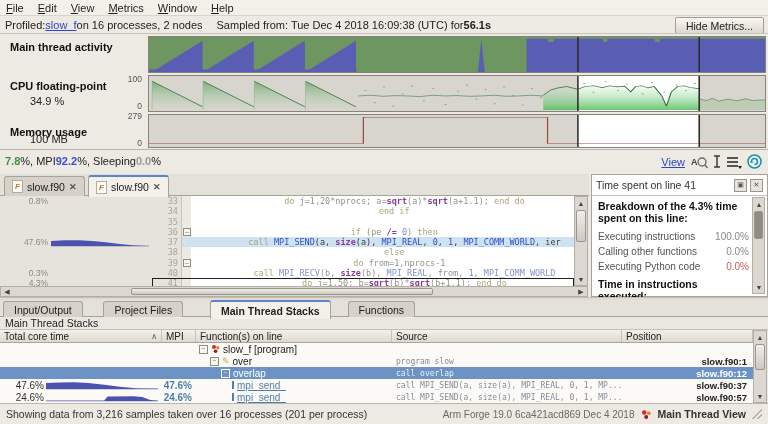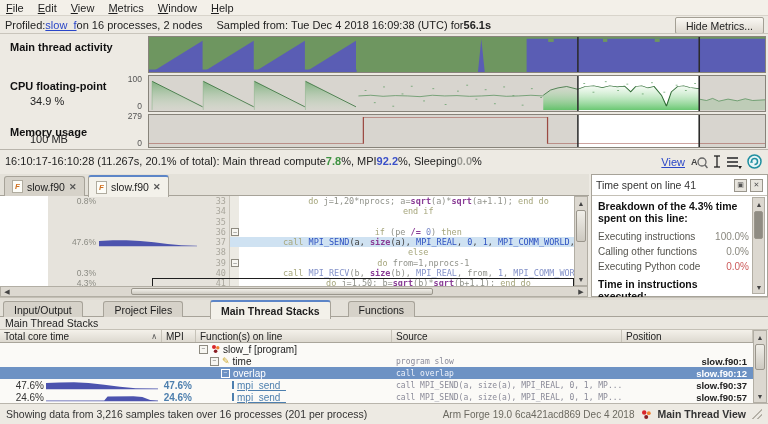--- a/index.html
+++ b/index.html
@@ -41,21 +41,21 @@
   .etab{position:absolute;top:2px;height:19px;display:flex;align-items:center;padding:0 7px;gap:4px;
         background:#d6d2c9;border:1px solid #a7a399;border-bottom:none;border-radius:3px 3px 0 0;font-size:10.5px;}
   .etab.active{background:#f3f1ea;border-top:2px solid #5c85c7;top:1px;height:20px;z-index:2;}
   .ficon{width:9px;height:11px;background:#fdfdf8;border:1px solid #b0ac9f;font-size:8px;font-weight:bold;color:#d07020;
          display:flex;align-items:center;justify-content:center;font-style:italic;}
   .closex{color:#555;font-size:9px;font-weight:bold;}
 
   
   .codewrap{left:0;top:196px;width:574px;height:90px;background:#fff;overflow:hidden;border-bottom:1px solid #b5b1a7;}
   .crow{position:relative;display:flex;height:10.3px;line-height:10.3px;font-family:"DejaVu Sans Mono",monospace;font-size:8.5px;white-space:pre;}
-  .cgut{width:152px;background:#e6e3dc;display:flex;align-items:center;flex:0 0 auto;margin-left:48px;}
+  .cgut{width:152px;background:#e6e3dc;display:flex;align-items:center;flex:0 0 auto;}
   .cpct{width:48px;text-align:right;color:#8b8b83;font-family:"Liberation Sans",sans-serif;font-size:8.5px;flex:0 0 auto;}
   .cspark{width:98px;height:9px;margin-left:3px;flex:0 0 auto;}
   .cspark svg{display:block;width:100%;height:100%;}
   .cnum{width:26px;background:#e6e3dc;border-right:1px solid #c9c5bc;text-align:right;padding-right:3px;
         color:#a9a69c;font-size:8.5px;flex:0 0 auto;}
   .cfold{width:9px;background:#eceae3;flex:0 0 auto;position:relative;}
   .foldbox{position:absolute;left:1px;top:1.5px;width:6px;height:6px;border:1px solid #8d8a80;background:#f7f6f1;
            font-size:6px;line-height:5px;text-align:center;color:#555;}
   .ccode{flex:1;padding-left:3px;text-align:center;}
   .crow.active .ccode, .crow.active .cfold{background:#cfe2f2;}
@@ -250,21 +250,20 @@
           <rect x="0" y="0" width="1000" height="100" fill="#d8d5cf"></rect>
           <rect x="695" y="0" width="197" height="100" fill="#ffffff"></rect>
           <polyline points="0,89 348,89 348,7 647,7 647,89 1000,89" fill="none" stroke="#9b4a42" stroke-width="2"></polyline>
           <rect x="695" y="0" width="2.5" height="100" fill="#2b2b2b"></rect>
           <rect x="892" y="0" width="2.5" height="100" fill="#2b2b2b"></rect>
         </svg>
       </div>
   </div>
 
   <div class="abs selbar">
-    <span>16:10:17-16:10:28 (11.267s, 20.1% of total): Main thread compute </span>
     <span class="v-green">7.8</span>
     <span> %, MPI </span>
     <span class="v-blue">92.2</span>
     <span> %, Sleeping </span>
     <span class="v-gray">0.0</span>
     <span> %</span>
     <div class="selicons">
       <span class="link">View</span>
       <svg width="18" height="15">
         <text x="1" y="11" font-size="9" font-weight="bold" fill="#444" font-family="Liberation Sans,sans-serif">A</text>
@@ -413,21 +412,21 @@
         <div class="tcell">
           <span class="tpct"></span>
           <span class="tsparkw"></span>
         </div>
         <div class="tcell tmpi"></div>
         <div class="tcell" style="padding-left: 14px;">
           <span class="texp">–</span>
           <span class="ticon">
             <span style="color:#caa62a;font-size:9px">✎</span>
           </span>
-          <span class="tfunc-label">time</span>
+          <span class="tfunc-label">over</span>
         </div>
         <div class="tcell tsource">program slow</div>
         <div class="tcell tpos">slow.f90:1</div>
       </div>
       <div class="trow sel">
         <div class="tcell">
           <span class="tpct"></span>
           <span class="tsparkw"></span>
         </div>
         <div class="tcell tmpi"></div>

